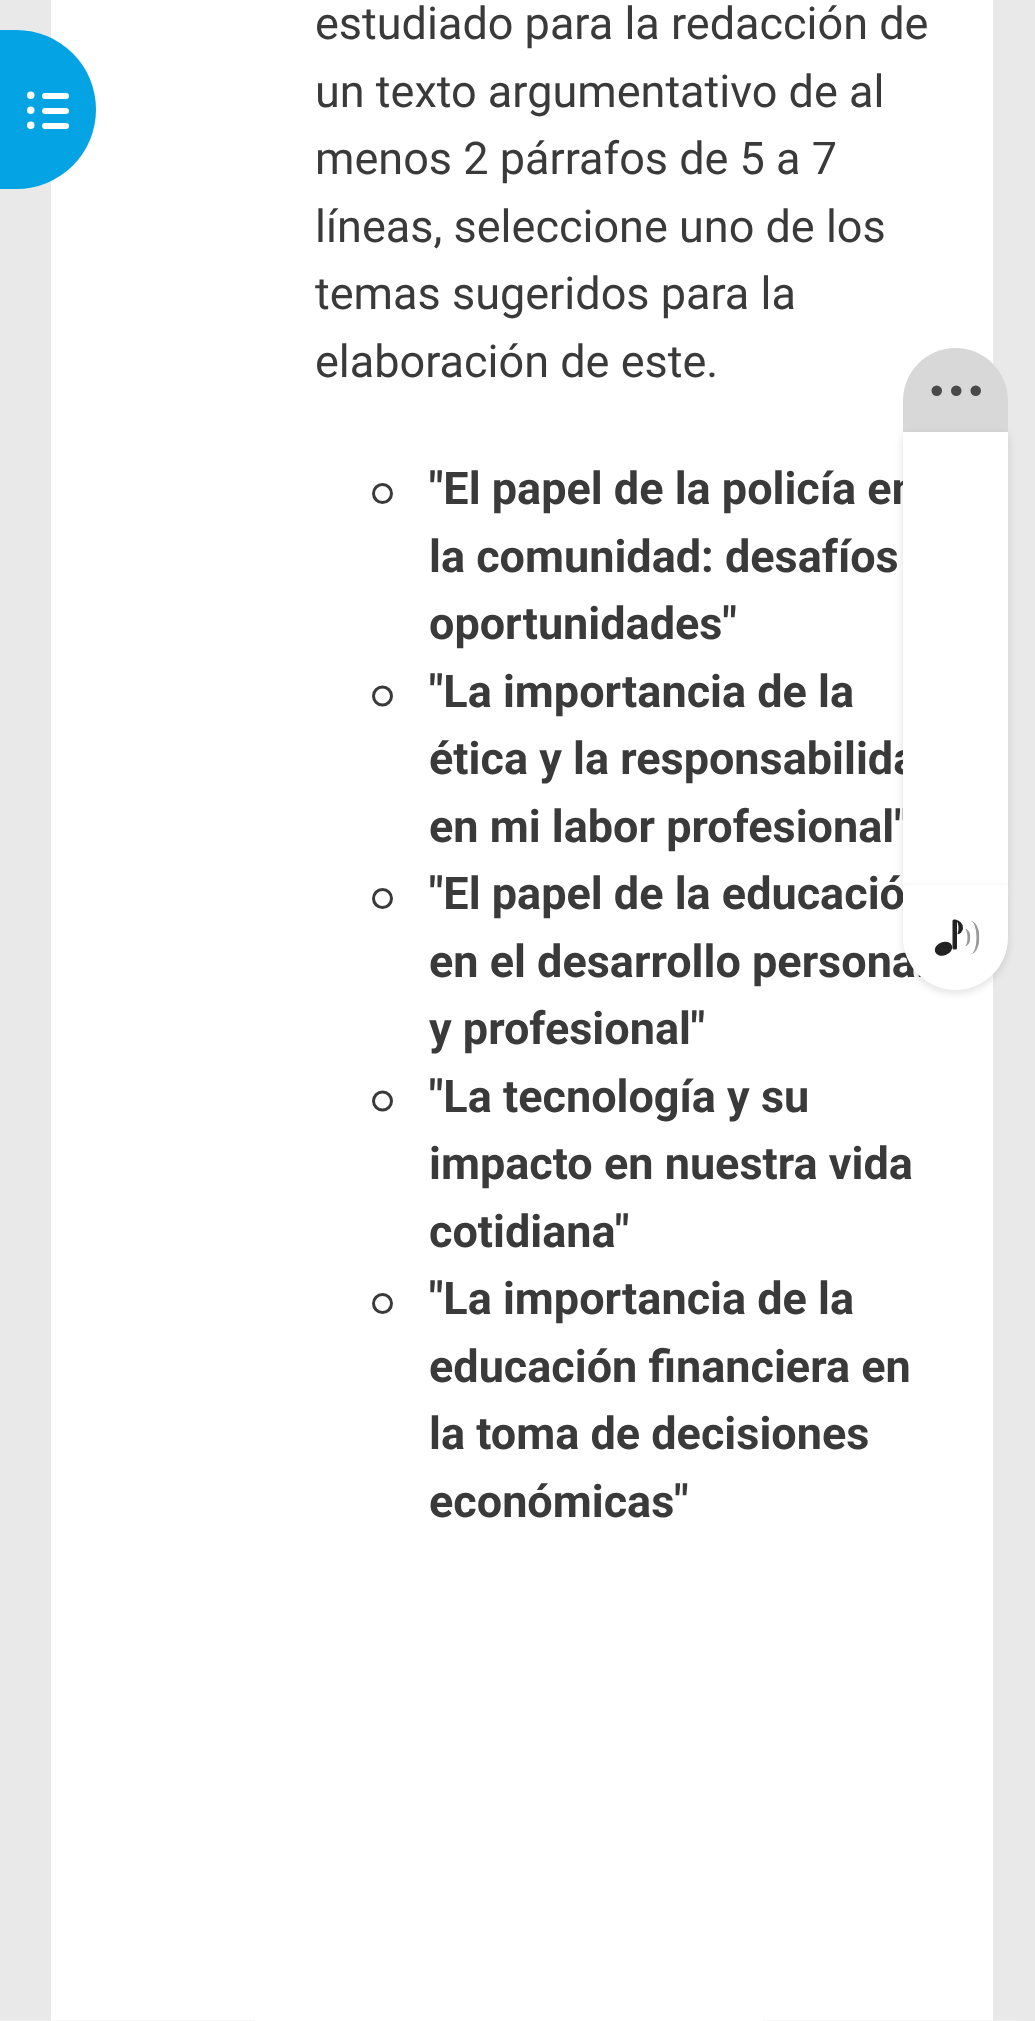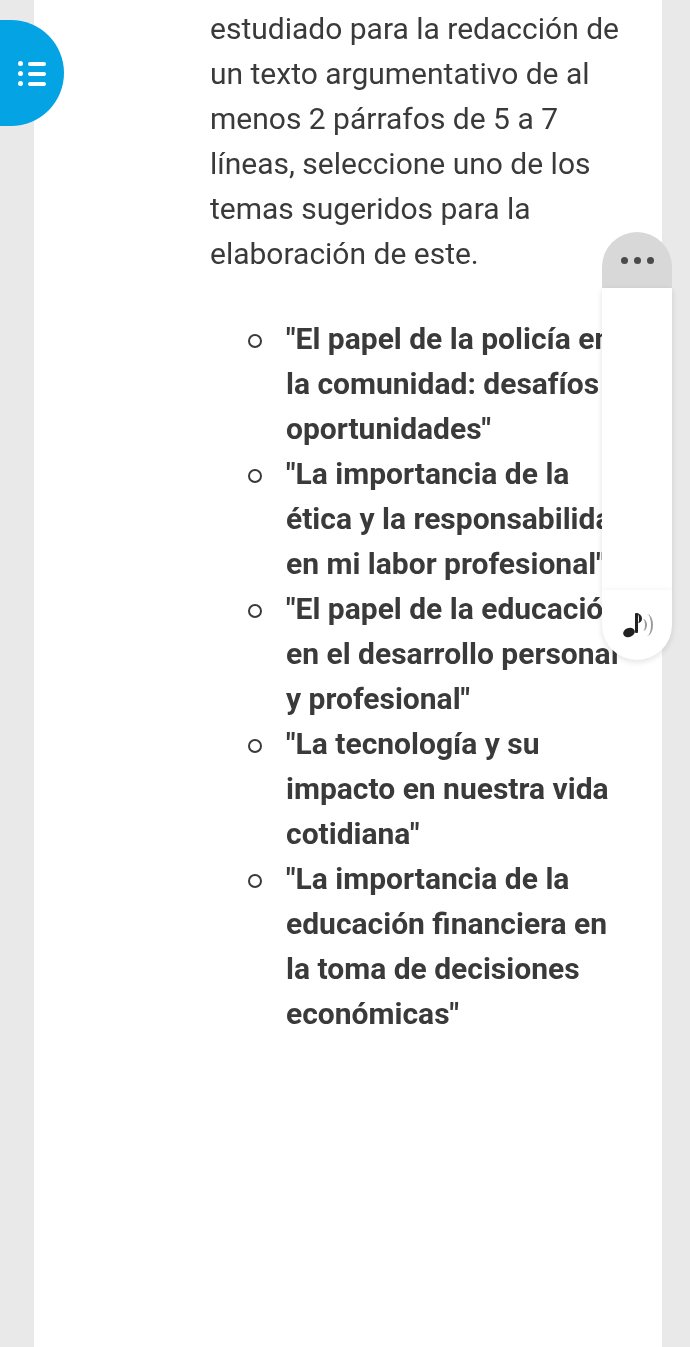--- a/index.html
+++ b/index.html
@@ -22,21 +22,21 @@
     }
 
     
     .card {
       position: absolute;
       top: 0;
       left: 34px;
       right: 28px;
       bottom: 0;
       background: #ffffff;
-      padding: 12px 28px 20px 28px;
+      padding: 0 28px 20px 28px;
     }
 
     .content-inner {
       padding-top: 0;
       padding-left: 148px; 
     }
 
     .intro {
       font-size: 30px;
       line-height: 1.5;

